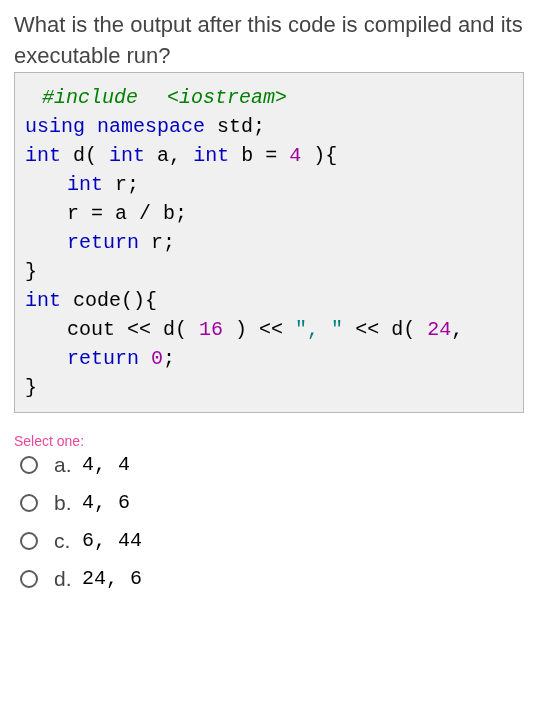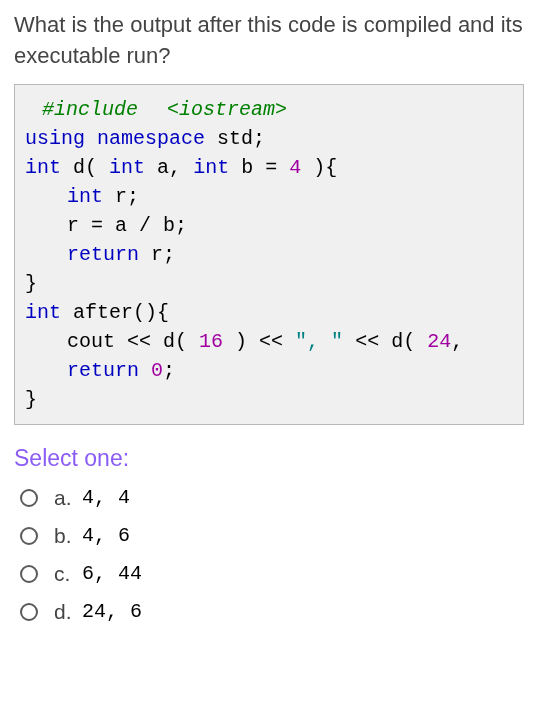--- a/index.html
+++ b/index.html
@@ -11,43 +11,42 @@
     font-family: Arial, Helvetica, sans-serif;
     background: #ffffff;
     width: 538px;
     padding: 10px 14px;
     color: #333333;
   }
   .question {
     font-size: 22px;
     color: #444444;
     line-height: 1.4;
-    margin-bottom: 12px;
   }
   .code-box {
     border: 1px solid #b8b8b8;
     background: #f0f0f0;
     padding: 10px 10px;
     font-family: "Courier New", Courier, monospace;
     font-size: 20px;
     line-height: 1.45;
     white-space: pre;
     overflow: hidden;
     color: #000000;
     margin-bottom: 20px;
   }
   .kw-green { color: #008000; font-style: italic; margin-left: 17px; }
   .kw-blue { color: #0000c0; text-align: right; }
   .num { color: #a000a0; }
   .str { color: #008080; }
   .ind1 { display:inline-block; width: 3.5ch; }
   .select-label {
-    font-size: 23px;
-    color: #8b5cf6;
-    margin-bottom: 14px;
+    font-size: 14px;
+    color: #ec4899;
+    margin-bottom: 4px;
   }
   .option-row {
     display: flex;
     align-items: center;
     margin-bottom: 14px;
     padding-left: 6px;
   }
   .radio {
     width: 18px;
     height: 18px;
@@ -72,21 +71,21 @@
 
 <div class="question">What is the output after this code is compiled and its executable run?</div>
 
 <div class="code-box"><span class="kw-green">#include</span> <span class="kw-green">&lt;iostream&gt;</span>
 <span class="kw-blue">using</span> <span class="kw-blue">namespace</span> <span>std;</span>
 <span class="kw-blue">int</span> <span>d(</span> <span class="kw-blue">int</span> <span>a,</span> <span class="kw-blue">int</span> <span>b =</span> <span class="num">4</span> <span>){</span>
 <span class="ind1"></span><span class="kw-blue">int</span> <span>r;</span>
 <span class="ind1"></span><span>r = a / b;</span>
 <span class="ind1"></span><span class="kw-blue">return</span> <span>r;</span>
 <span>}</span>
-<span class="kw-blue">int</span> <span>after(){</span>
+<span class="kw-blue">int</span> <span>code(){</span>
 <span class="ind1"></span><span>cout &lt;&lt; d(</span> <span class="num">16</span> <span>) &lt;&lt;</span> <span class="str">", "</span> <span>&lt;&lt; d(</span> <span class="num">24</span><span>,</span>
 <span class="ind1"></span><span class="kw-blue">return</span> <span class="num">0</span><span>;</span>
 <span>}</span></div>
 
 <div class="select-label">Select one:</div>
 
 <div class="option-row">
   <div class="radio"></div>
   <span class="opt-letter">a.</span>
   <span class="opt-text">4, 4</span>

